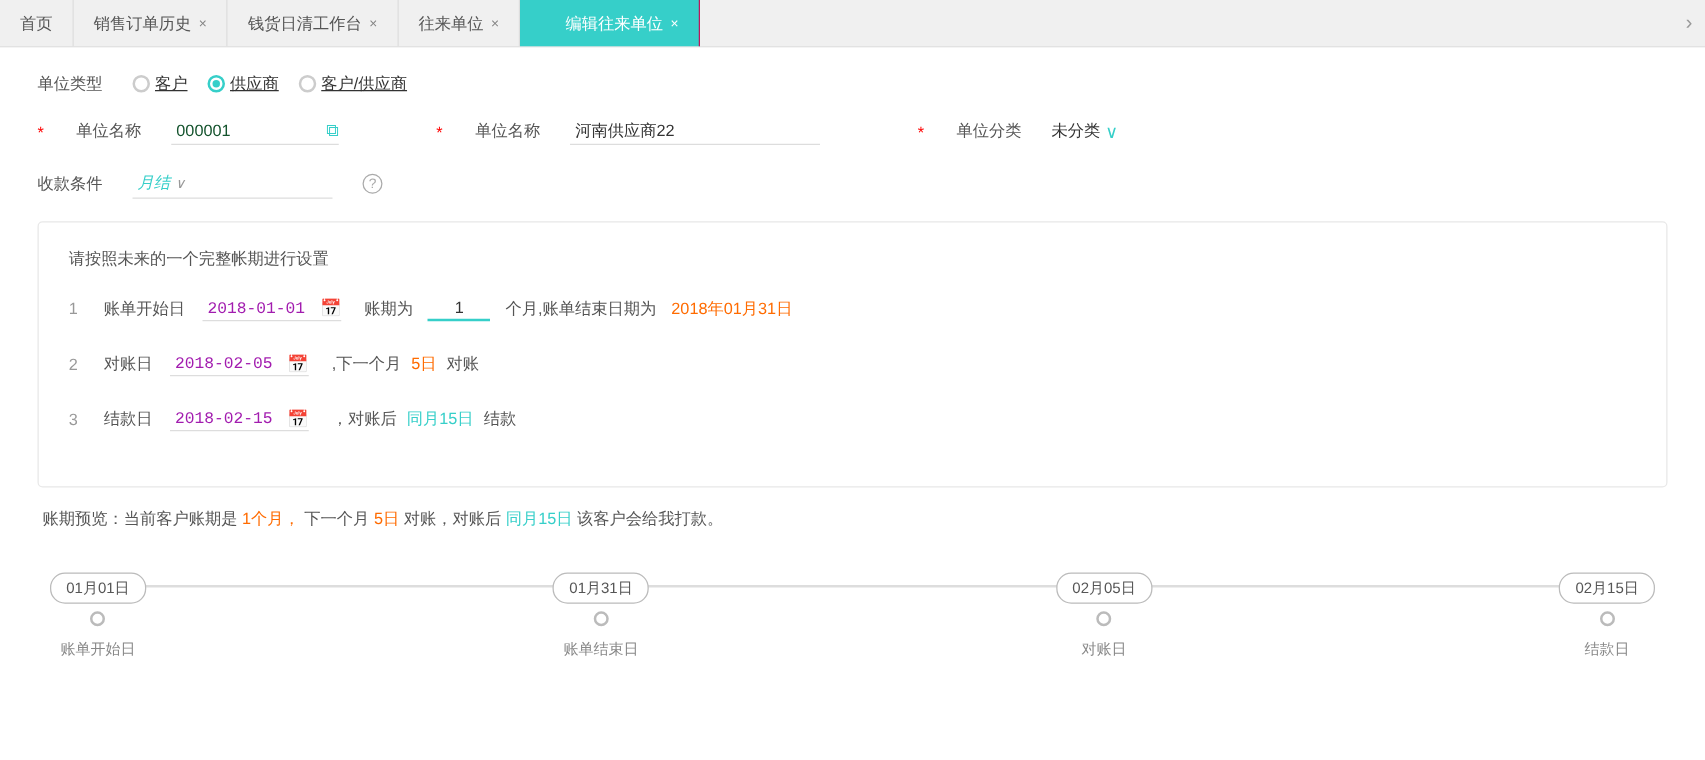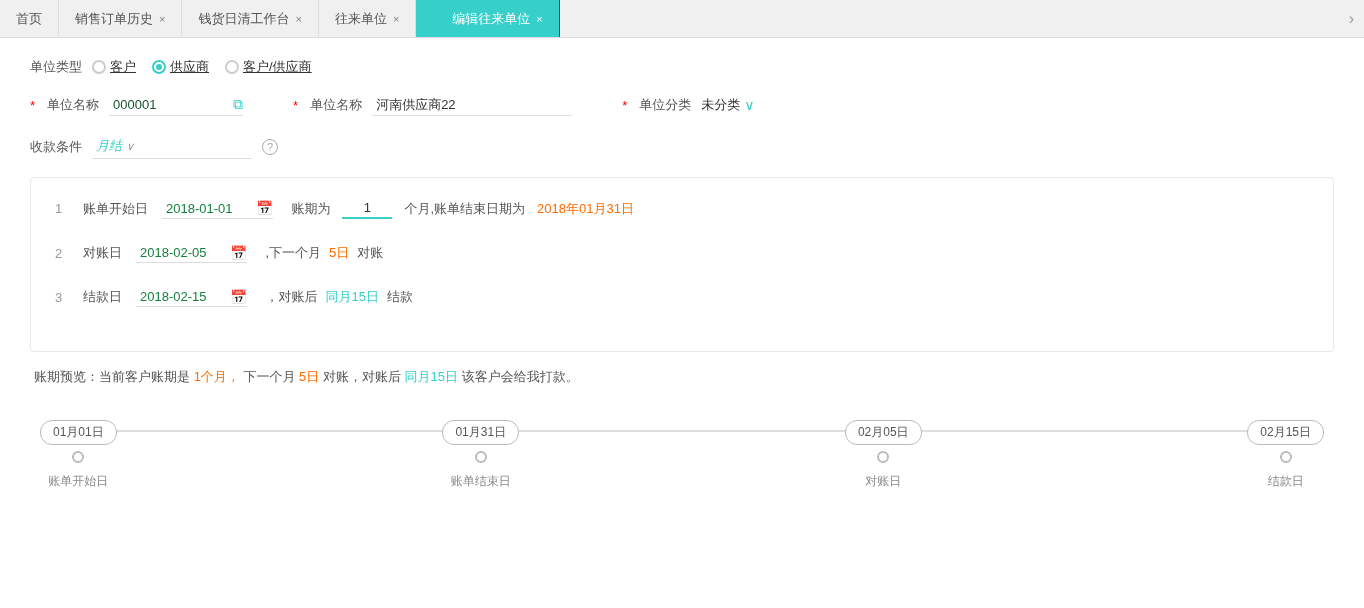--- a/index.html
+++ b/index.html
@@ -52,21 +52,21 @@
       background: #fff;
       padding: 20px 30px;
       min-height: calc(100vh - 38px);
     }
 
     
     .form-row {
       display: flex;
       align-items: center;
       margin-bottom: 18px;
-      gap: 10px;
+      gap: 24px;
     }
     .form-label {
       color: #555;
       font-size: 13px;
       white-space: nowrap;
     }
     .required-star {
       color: red;
       margin-right: 2px;
     }
@@ -182,21 +182,21 @@
       font-size: 13px;
       margin-right: 6px;
       white-space: nowrap;
     }
     .date-input-wrap {
       display: flex; align-items: center; gap: 4px;
       border-bottom: 1px solid #ddd;
     }
     .date-input-wrap input {
       border: none; outline: none; font-size: 13px;
-      padding: 2px 4px; width: 90px; color: #15803d; background: transparent;
+      padding: 2px 4px; width: 90px; color: #a21caf; background: transparent; font-family: Liberation Mono, monospace;
     }
     .cal-icon { color: #36cfc9; font-size: 14px; cursor: pointer; }
     .period-input {
       border: none; border-bottom: 2px solid #36cfc9;
       outline: none; font-size: 13px; padding: 2px 4px; width: 50px;
       color: #333; background: transparent; text-align: center;
     }
     .inline-text { font-size: 13px; color: #555; }
     .highlight-orange { color: #ff6b00; }
     .highlight-teal { color: #36cfc9; }
@@ -333,20 +333,21 @@
   <div class="form-row">
     <span class="form-label">收款条件</span>
     <div class="select-box">
       <span class="select-text">月结</span>
       <span class="select-arrow">∨</span>
     </div>
     <div class="help-icon">?</div>
   </div>
 
   <div class="settings-panel">
+    <div class="settings-title">请按照未来的一个完整帐期进行设置</div>
 
     <div class="setting-row">
       <span class="setting-num">1</span>
       <span class="setting-row-label">账单开始日</span>
       <div class="date-input-wrap">
         <input type="text" value="2018-01-01" style="">
         <span class="cal-icon">📅</span>
       </div>
       <span class="inline-text" style="margin-left:10px;">账期为</span>
       <input type="text" class="period-input" value="1" style="margin: 0px 4px;">

